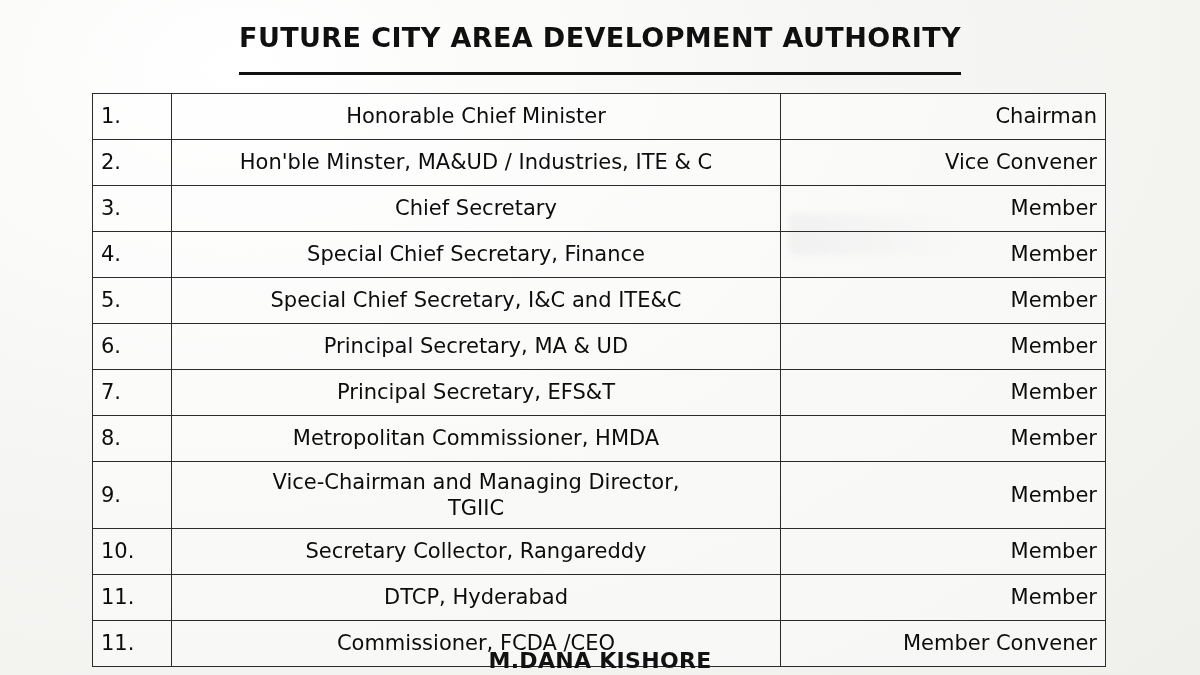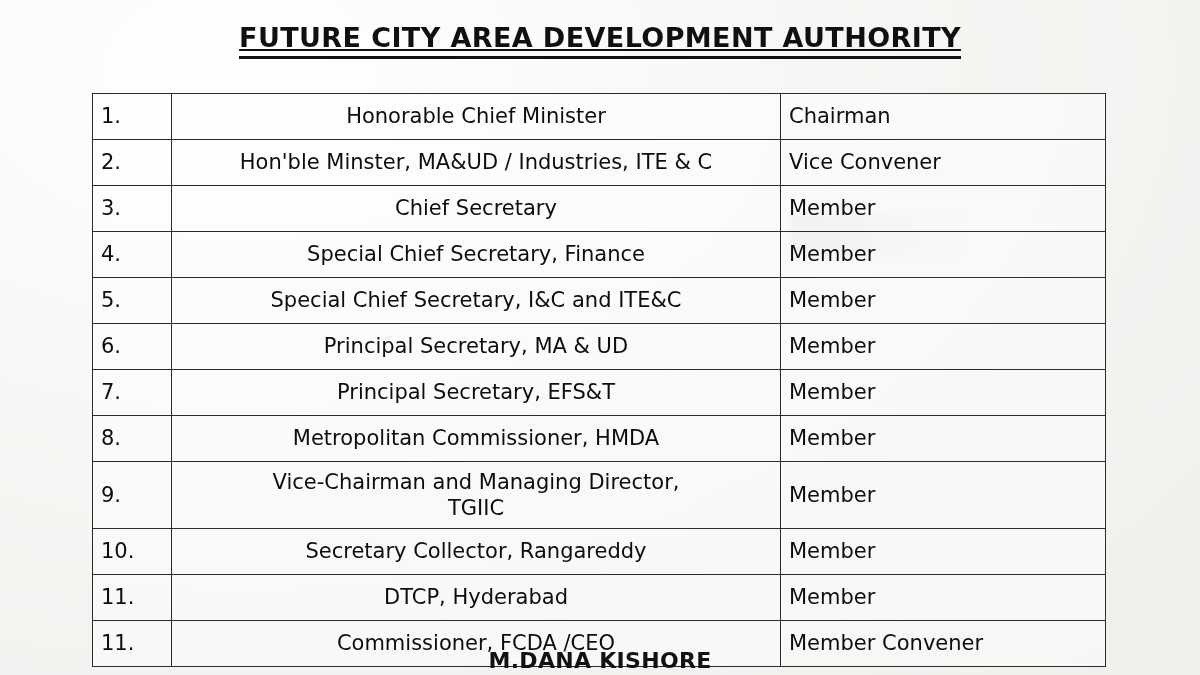--- a/index.html
+++ b/index.html
@@ -29,22 +29,21 @@
     width: 100%;
     text-align: center;
     font-family: "DejaVu Sans", sans-serif;
     font-weight: bold;
     font-size: 27px;
     letter-spacing: 0.4px;
     color: #101010;
   }
   .doc-title span {
     border-bottom: 3px solid #111;
-    padding-bottom: 3px;
-    text-decoration: underline;
+    padding-bottom: 19px;
   }
   .table-wrap {
     position: absolute;
     top: 93px;
     left: 92px;
     width: 984px;
   }
   table.fcda {
     border-collapse: collapse;
     width: 100%;
@@ -67,21 +66,21 @@
     font-size: 20px;
     vertical-align: top;
   }
   td.col-desig {
     width: 592px;
     text-align: center;
     padding-left: 12px;
   }
   td.col-role {
     width: 308px;
-    text-align: left;
+    text-align: right;
   }
   tr.tall td {
     height: 62px;
   }
   tr td {
     height: 41px;
   }
   .two-line {
     display: block;
     line-height: 1.24;

